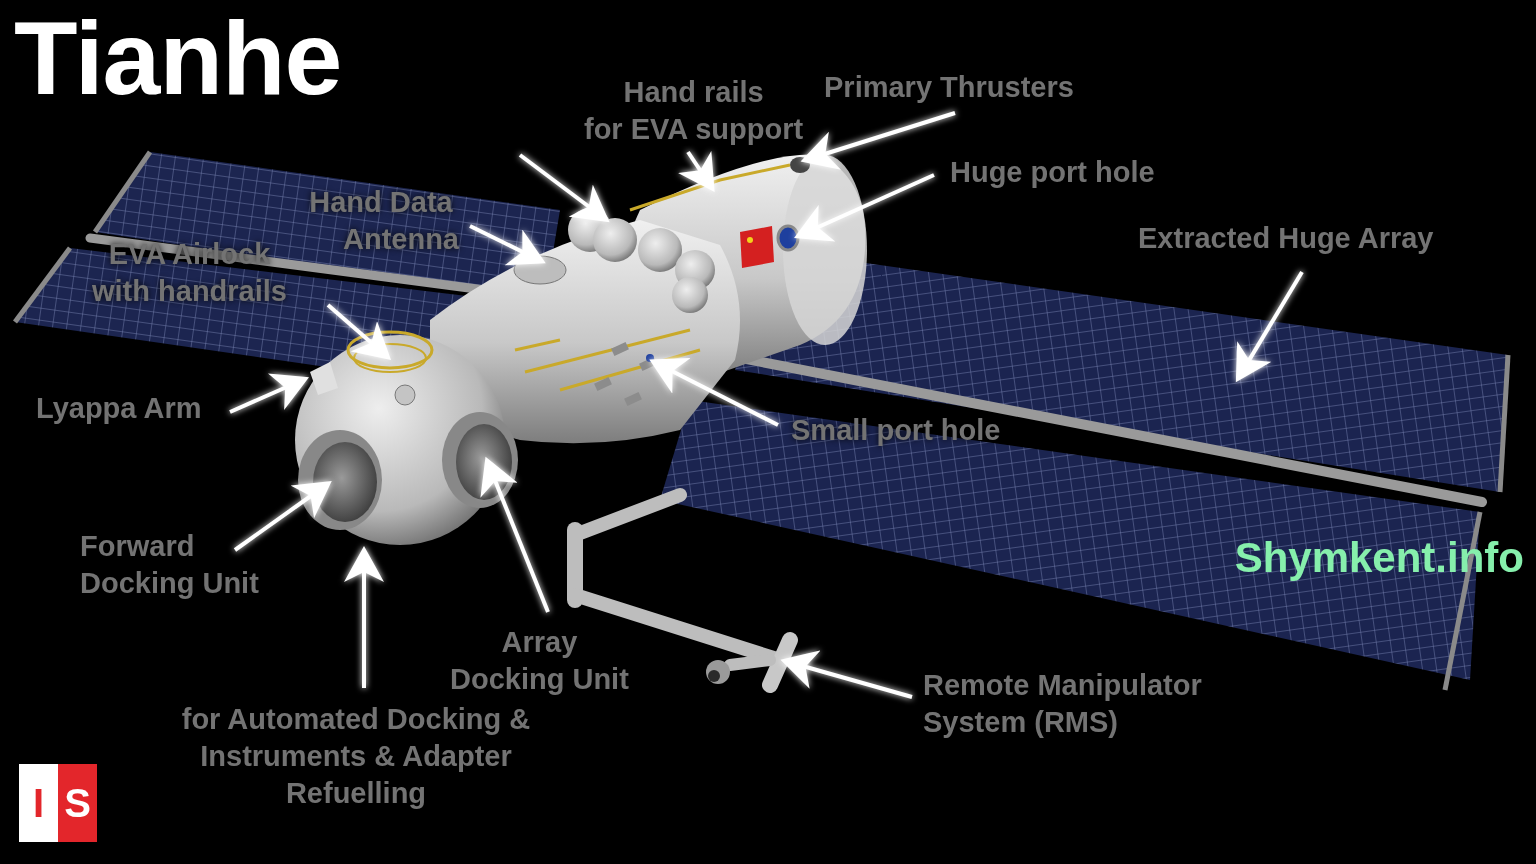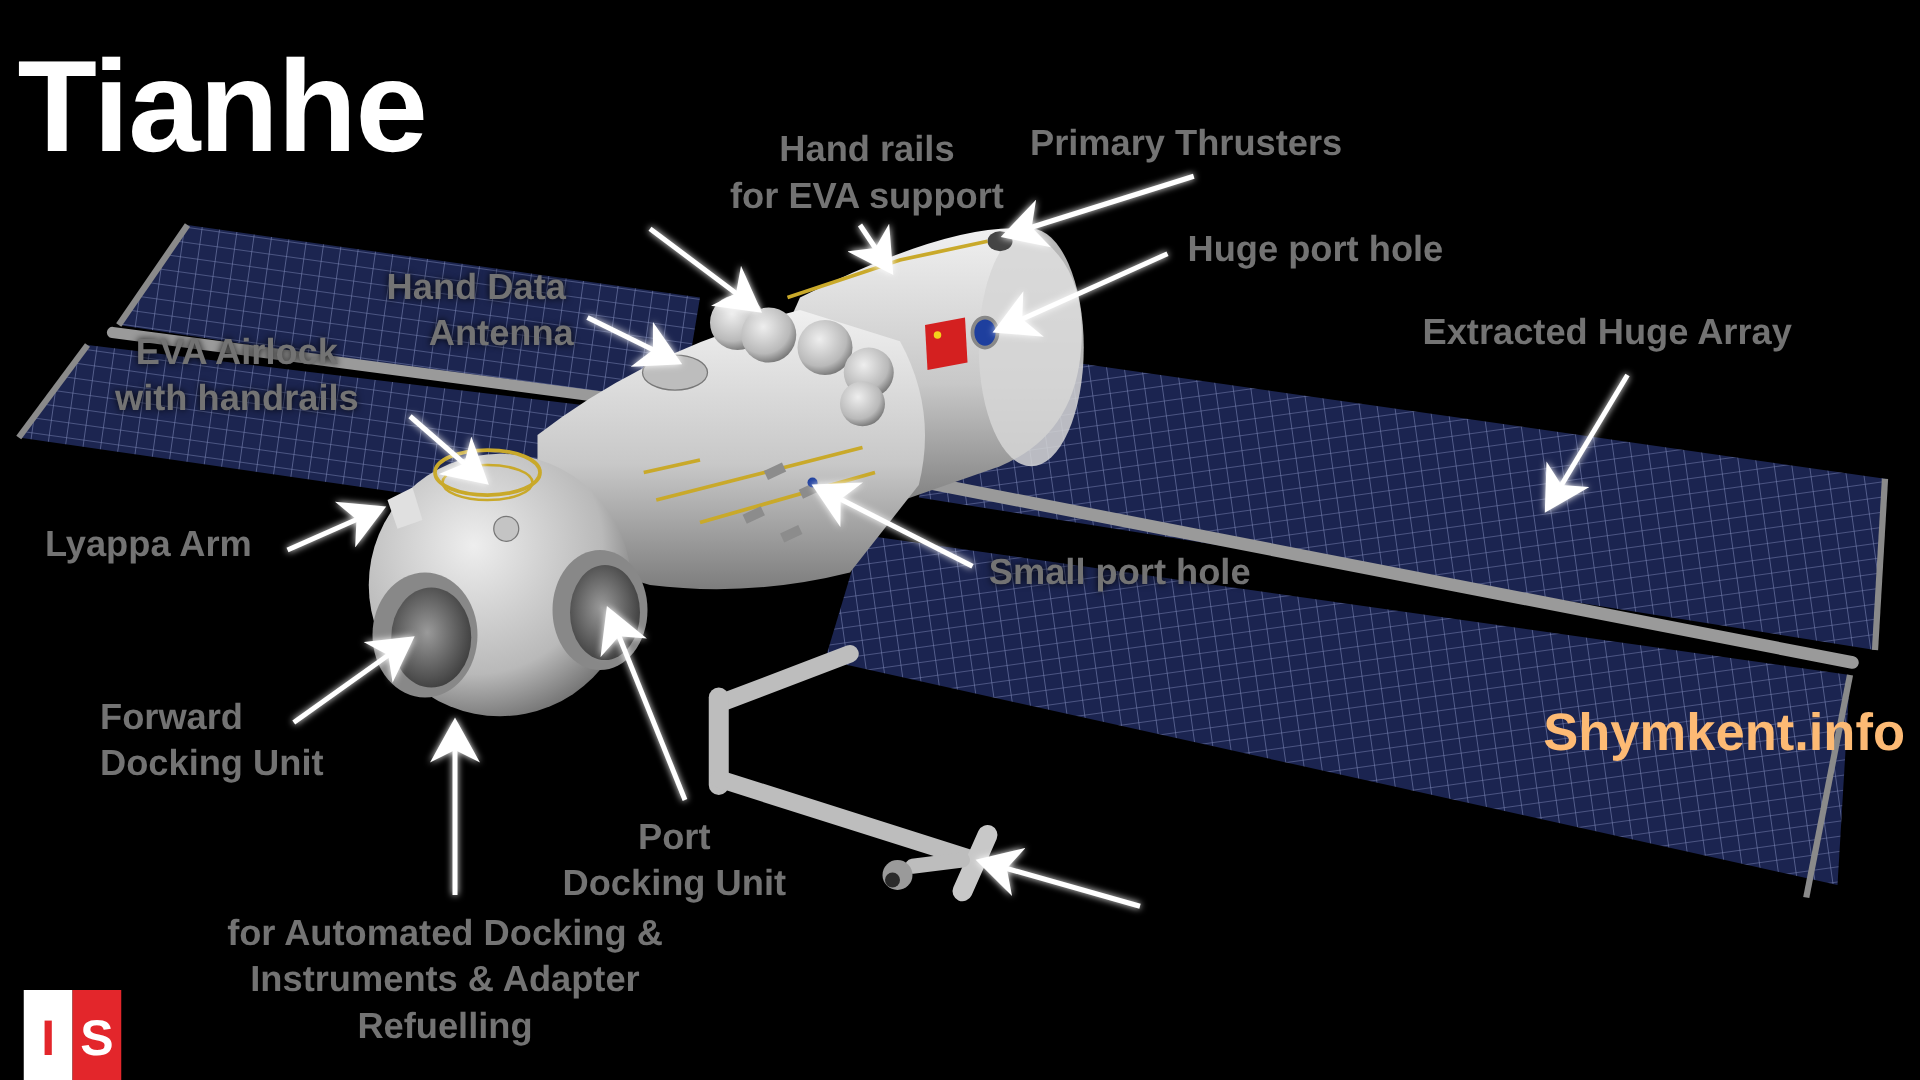--- a/index.html
+++ b/index.html
@@ -1,23 +1,23 @@
 <!DOCTYPE html>
 <html><head>
 <meta charset="utf-8">
 <style>
   html, body { margin: 0; padding: 0; background: #000; }
   body { width: 1536px; height: 864px; position: relative; overflow: hidden; font-family: "Liberation Sans", sans-serif; }
-  .stage { position: absolute; left: 0; top: 0; width: 1536px; height: 604px; background: #000; margin-top: 28px; }
+  .stage { position: absolute; left: 0; top: 0; width: 1536px; height: 604px; background: #000; }
   svg.art { position: absolute; left: 0; top: 0; }
   .title { position: absolute; left: 14px; top: 4px; font-size: 104px; font-weight: bold; color: #fff; letter-spacing: -1px; line-height: 1.05; }
   .label { position: absolute; color: #737373; font-weight: bold; font-size: 29px; line-height: 37px; text-shadow: 0 0 6px rgba(0,0,0,0.9); white-space: nowrap; }
   .label.center { text-align: center; }
   .label span { display: block; }
-  .brand { position: absolute; right: 12px; bottom: 22px; color: #fdba74; font-weight: bold; font-size: 42px; }
+  .brand { position: absolute; right: 12px; bottom: 22px; color: #86efac; font-weight: bold; font-size: 42px; }
   .logo { position: absolute; left: 19px; top: 764px; width: 78px; height: 78px; display: flex; }
   .logo .half { width: 50%; height: 100%; display: flex; align-items: center; justify-content: center; font-weight: bold; font-size: 40px; }
   .logo .l { background: #fff; color: #e3262b; }
   .logo .r { background: #e3262b; color: #fff; }
 </style>
 </head>
 <body>
 
 <div class="stage">
 
@@ -189,24 +189,28 @@
   <div class="label" style="left:791px;top:412px;">
     <span>Small port hole</span>
   </div>
 
   <div class="label" style="left:80px;top:528px;">
     <span>Forward</span>
     <span>Docking Unit</span>
   </div>
 
   <div class="label center" style="left:450px;top:624px;">
-    <span>Port</span>
+    <span>Array</span>
     <span>Docking Unit</span>
   </div>
 
+  <div class="label" style="left:923px;top:667px;">
+    <span>Remote Manipulator</span>
+    <span>System (RMS)</span>
+  </div>
 
   <div class="label center" style="left:160px;top:701px;width:392px;">
     <span>for Automated Docking &amp;</span>
     <span>Instruments &amp; Adapter</span>
     <span>Refuelling</span>
   </div>
 
   <div class="logo">
     <div class="half l">I</div>
     <div class="half r">S</div>

